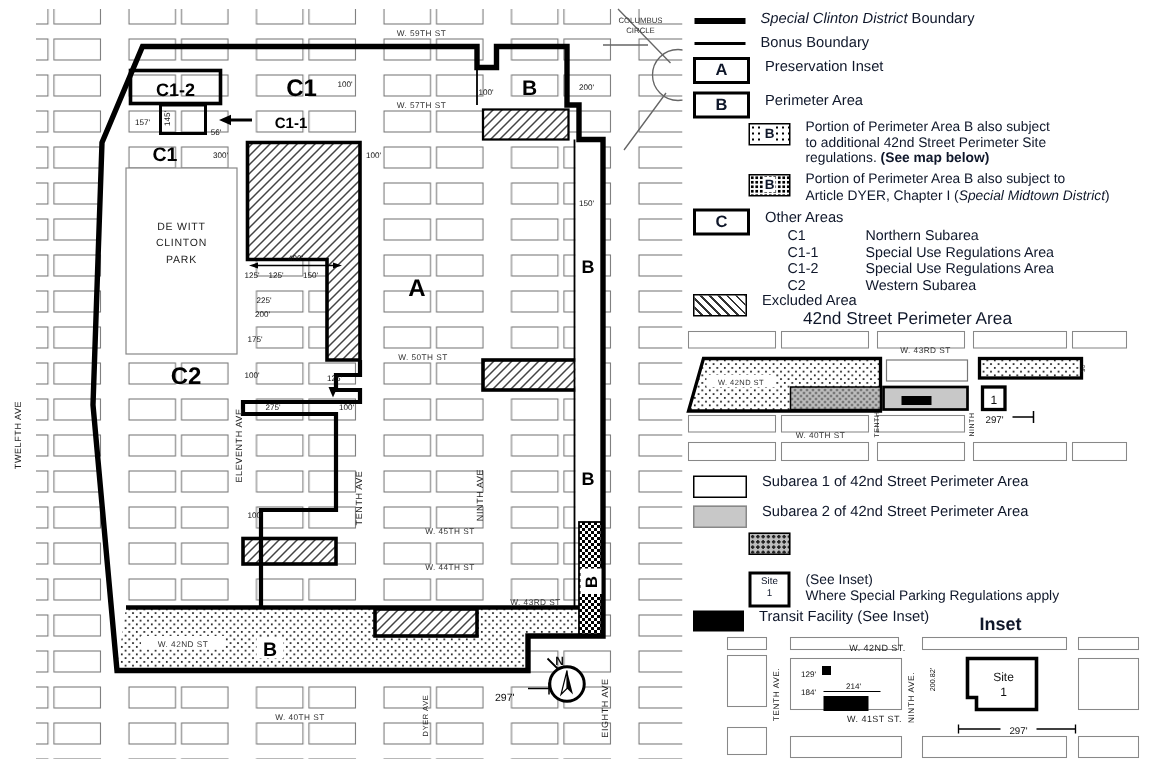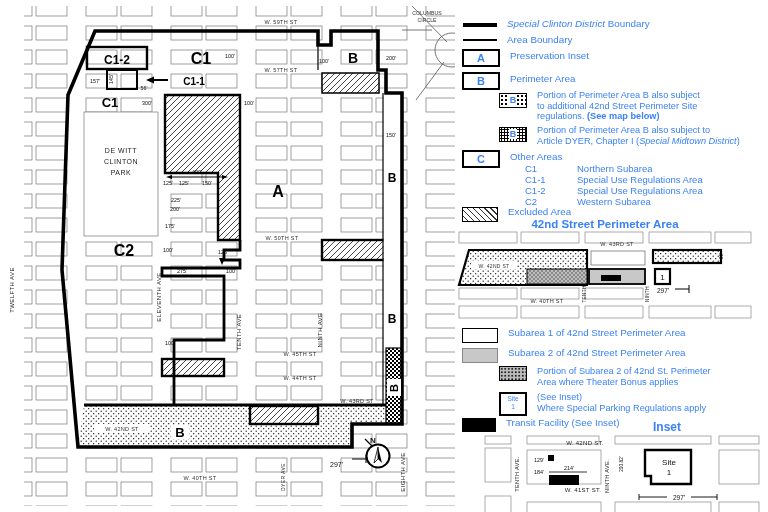--- a/index.html
+++ b/index.html
@@ -6,21 +6,21 @@
   #canvas{position:relative;width:768px;height:512px;background:#fff;overflow:hidden;
           font-family:"Liberation Sans",sans-serif;}
   svg text{font-family:"Liberation Sans",sans-serif;fill:#111;}
   .st{font-size:5.5px;fill:#333;letter-spacing:.3px;}
   .av{font-size:6px;fill:#222;letter-spacing:.4px;}
   .dm{font-size:5.4px;fill:#111;}
   .ar{font-weight:bold;fill:#000;}
   .pk{font-size:7px;fill:#222;letter-spacing:.5px;}
   .cc{font-size:5.2px;fill:#333;}
   
-  .legend{position:absolute;left:455px;top:11px;width:313px;height:417px;color:#3b82f6;}
+  .legend{position:absolute;left:455px;top:0;width:313px;height:417px;color:#0f172a;}
   .lrow{position:absolute;display:flex;align-items:flex-start;font-size:9.5px;line-height:10px;}
   .ltext{margin-left:10px;font-size:9.8px;line-height:10.5px;}
   .it{font-style:italic;}
   .bd{font-weight:bold;}
   .line-thick{width:34px;height:4px;background:#000;margin-top:4px;margin-left:8px;}
   .line-thin{width:34px;height:2px;background:#000;margin-top:4px;margin-left:8px;}
   .keybox{width:34px;height:14px;border:2px solid #000;margin-left:7px;background:#fff;
           font-weight:bold;font-size:11px;text-align:center;line-height:14px;}
   .patbox{width:26px;height:13px;margin-left:44px;border:1px solid #000;text-align:center;
           font-size:9px;line-height:12px;flex:0 0 auto;}
@@ -32,21 +32,21 @@
   .sw-plain{width:34px;height:13px;margin-left:7px;border:1px solid #000;background:#fff;}
   .sw-gray{width:34px;height:13px;margin-left:7px;border:1px solid #888;background:#c8c8c8;}
   .sw-theater{width:26px;height:13px;margin-left:44px;border:1px solid #000;background-color:#bdbdbd;
               background-image:radial-gradient(circle,#222 1px,transparent 1.1px);background-size:3.5px 3.5px;flex:0 0 auto;}
   .sw-black{width:34px;height:14px;margin-left:7px;background:#000;}
   .sitebox{width:24px;height:19px;border:2px solid #000;margin-left:44px;text-align:center;
            font-size:6.5px;line-height:8px;padding-top:1px;flex:0 0 auto;}
   .citems{position:absolute;top:152px;left:70px;font-size:9.5px;line-height:11px;}
   .ccode{display:inline-block;width:52px;}
   .heading{position:absolute;top:207px;left:0;width:300px;text-align:center;
-           font-weight:bold;font-size:11.5px;}
+           font-weight:normal;font-size:11.5px;}
   .inset-title{position:absolute;top:409px;left:198px;font-weight:bold;font-size:12px;}
 </style>
 </head>
 <body>
 
 <div id="canvas">
 
   
   <svg width="455" height="512" viewBox="0 0 455 512">
     <defs>
@@ -199,21 +199,21 @@
   
   <div class="legend">
 
     <div class="lrow" style="top:8px">
       <div class="line-thick"></div>
       <div class="ltext"><i class="it">Special Clinton District</i><span> Boundary</span></div>
     </div>
 
     <div class="lrow" style="top:24px">
       <div class="line-thin"></div>
-      <div class="ltext">Area Boundary</div>
+      <div class="ltext">Bonus Boundary</div>
     </div>
 
     <div class="lrow" style="top:38px">
       <div class="keybox">A</div>
       <div class="ltext" style="margin-top:2px">Preservation Inset</div>
     </div>
 
     <div class="lrow" style="top:61px">
       <div class="keybox">B</div>
       <div class="ltext" style="margin-top:2px">Perimeter Area</div>
@@ -295,24 +295,20 @@
       <div class="ltext">Subarea 1 of 42nd Street Perimeter Area</div>
     </div>
 
     <div class="lrow" style="top:337px">
       <div class="sw-gray"></div>
       <div class="ltext">Subarea 2 of 42nd Street Perimeter Area</div>
     </div>
 
     <div class="lrow" style="top:355px">
       <div class="sw-theater"></div>
-      <div class="ltext" style="font-size:9.2px;line-height:10.5px">
-        <div>Portion of Subarea 2 of 42nd St. Perimeter</div>
-        <div>Area where Theater Bonus applies</div>
-      </div>
     </div>
 
     <div class="lrow" style="top:381px">
       <div class="sitebox">
         <div>Site</div>
         <div>1</div>
       </div>
       <div class="ltext" style="font-size:9.2px;line-height:10.5px">
         <div>(See Inset)</div>
         <div>Where Special Parking Regulations apply</div>

